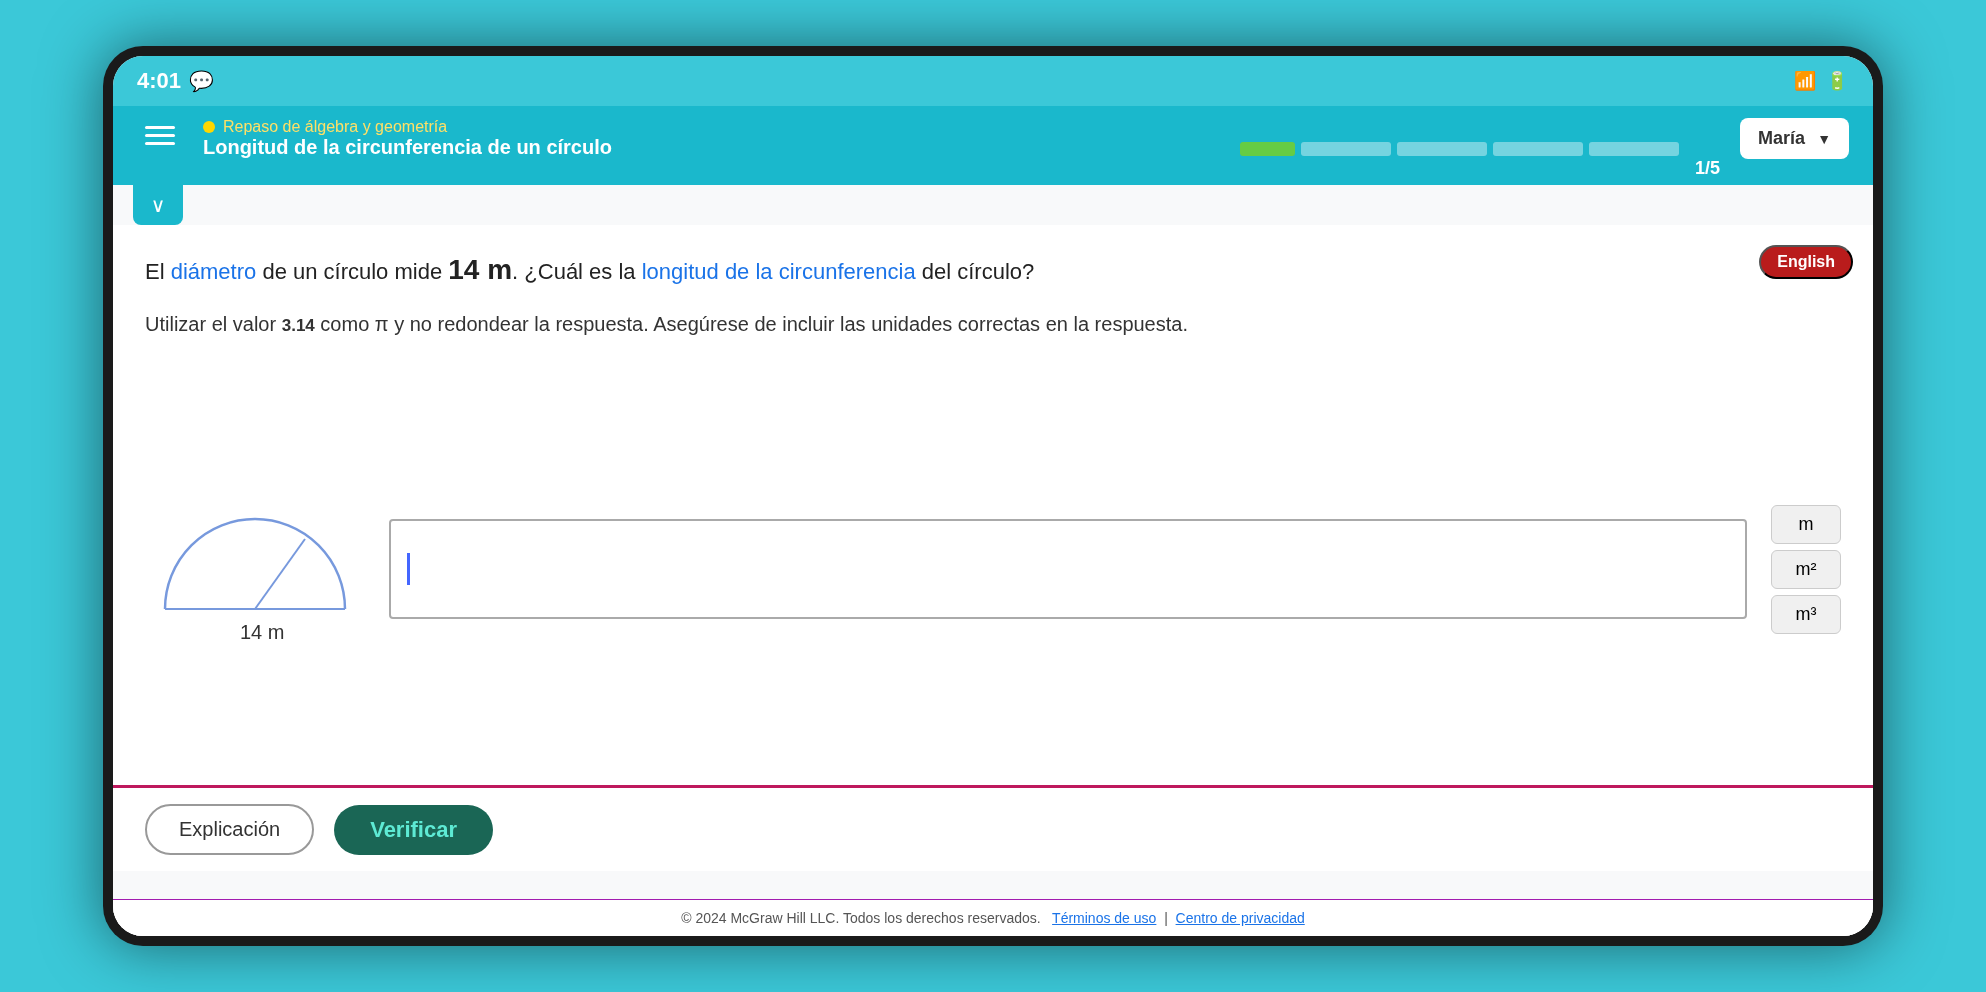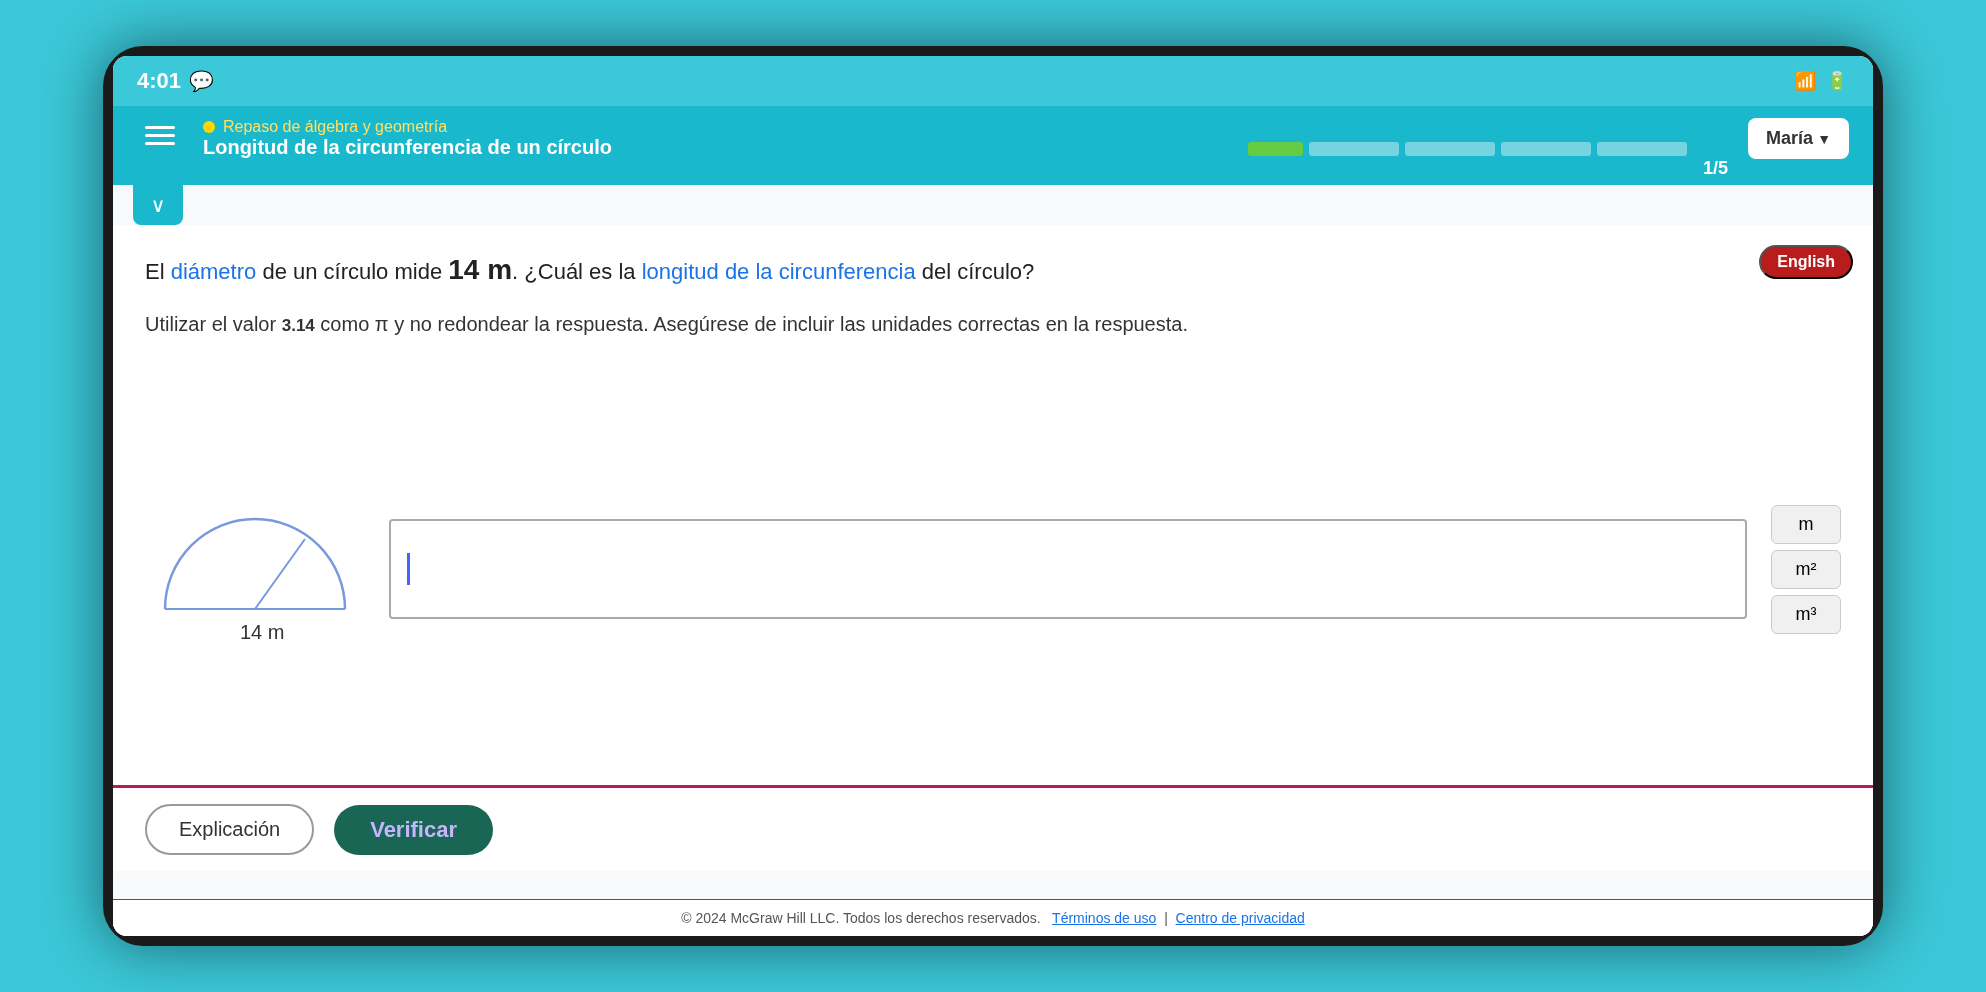--- a/index.html
+++ b/index.html
@@ -22,21 +22,21 @@
       border-radius: 40px;
       padding: 10px;
       position: relative;
       box-shadow: 0 0 60px rgba(0,0,0,0.5);
     }
 
     .phone-screen {
       width: 100%;
       height: 100%;
       background: white;
-      border-radius: 14px;
+      border-radius: 30px;
       overflow: hidden;
       display: flex;
       flex-direction: column;
     }
 
     
     .status-bar {
       background: #3bc8d8;
       display: flex;
       align-items: center;
@@ -154,21 +154,21 @@
       background: white;
       color: #333;
       border: none;
       border-radius: 8px;
       padding: 10px 18px;
       font-size: 18px;
       font-weight: bold;
       cursor: pointer;
       display: flex;
       align-items: center;
-      gap: 4px;
+      gap: 12px;
     }
 
     .chevron-down {
       font-size: 14px;
     }
 
     
     .content-area {
       flex: 1;
       background: #f8f9fa;
@@ -309,21 +309,21 @@
       border-radius: 30px;
       padding: 12px 32px;
       font-size: 20px;
       color: #333;
       cursor: pointer;
       font-weight: 500;
     }
 
     .verificar-btn {
       background: #1a6655;
-      color: #c4b5fd;
+      color: #5eead4;
       border: none;
       border-radius: 30px;
       padding: 12px 36px;
       font-size: 22px;
       font-weight: bold;
       cursor: pointer;
       text-align: right;
     }
 
     

